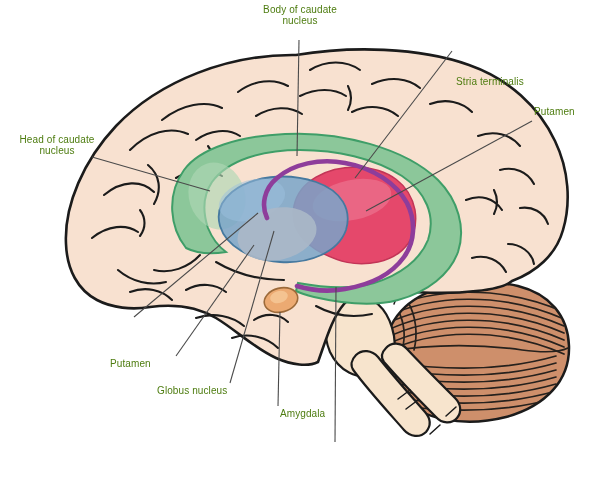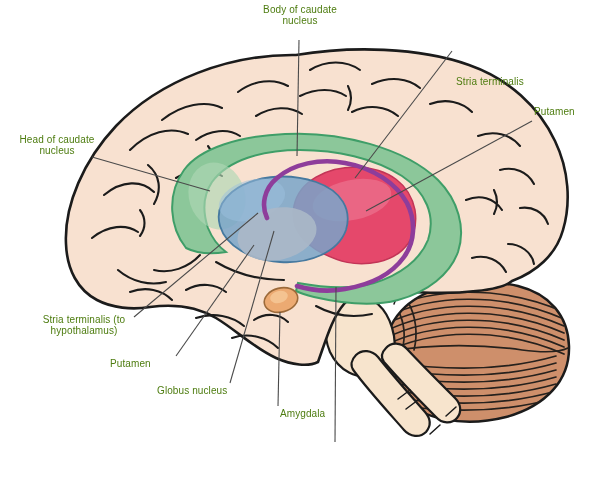--- a/index.html
+++ b/index.html
@@ -90,17 +90,16 @@
       <line class="leader" x1="230" y1="383" x2="274" y2="231"></line>
       <line class="leader" x1="278" y1="406" x2="280" y2="312"></line>
       <line class="leader" x1="335" y1="442" x2="336" y2="287"></line>
     </g>
   </svg>
 
   <div class="lbl center" style="left:248px;top:4px;width:104px;">Body of caudate nucleus</div>
   <div class="lbl nowrap" style="left:456px;top:36px;margin-top:40px;">Stria terminalis</div>
   <div class="lbl nowrap" style="left:534px;top:106px;">Putamen</div>
   <div class="lbl center" style="left:5px;top:134px;width:104px;">Head of caudate nucleus</div>
-  <div class="lbl center" style="left:26px;top:314px;width:116px;">Stria terminalis (to hypothalamus)</div>
   <div class="lbl nowrap" style="left:110px;top:358px;">Putamen</div>
   <div class="lbl nowrap" style="left:157px;top:385px;">Globus nucleus</div>
   <div class="lbl nowrap" style="left:250px;top:408px;margin-left:30px;">Amygdala</div>
 </div>
 
 </body></html>

